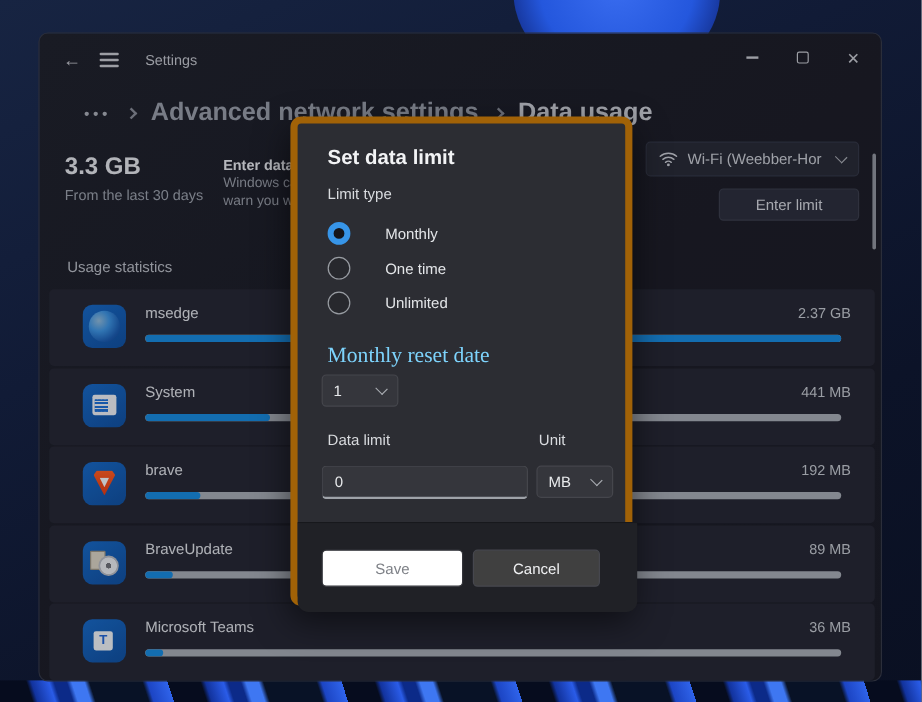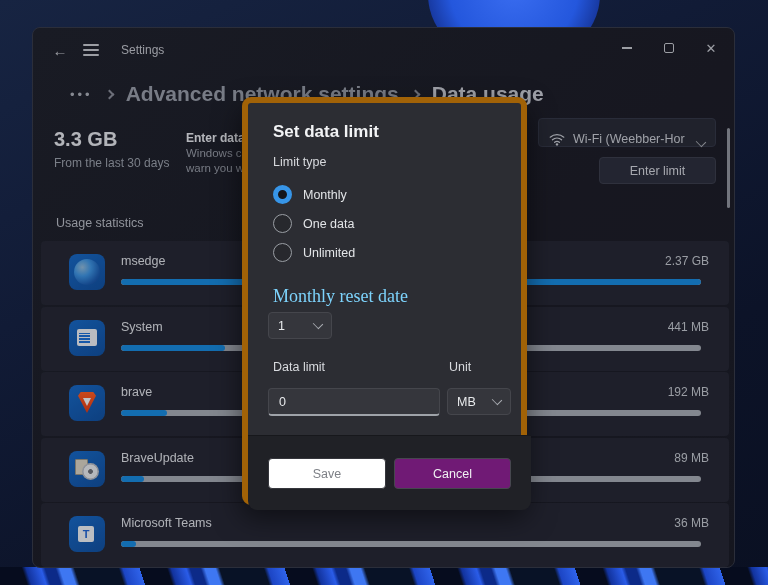--- a/index.html
+++ b/index.html
@@ -47,21 +47,21 @@
   .crumb-current { font-size: 21px; font-weight: 600; color: #c9ccd3; }
   
   .total-value { position: absolute; left: 21px; top: 100px; font-size: 20px; font-weight: 700; color: #e2e4e8; }
   .total-sub { position: absolute; left: 21px; top: 128px; font-size: 12px; color: #9aa0a9; }
   .note-title { position: absolute; left: 153px; top: 103px; font-size: 12px; font-weight: 700; color: #e6e8ec; }
   .note-l1 { position: absolute; left: 153px; top: 119px; font-size: 11.5px; color: #969ba4; }
   .note-l2 { position: absolute; left: 153px; top: 134px; font-size: 11.5px; color: #969ba4; }
   .adapter-select {
     position: absolute; left: 505px; top: 90px; width: 178px; height: 29px;
     background: #272a34; border: 1px solid #333644; border-radius: 4px;
-    display: flex; align-items: flex-end; gap: 8px; padding: 0 10px; color: #c9ccd2; font-size: 12.5px;
+    display: flex; align-items: center; gap: 8px; padding: 0 10px; color: #c9ccd2; font-size: 12.5px;
   }
   .adapter-select .label { flex: 1; white-space: nowrap; overflow: hidden; }
   .chev-down { width: 8px; height: 8px; border-right: 1.6px solid #a9acb2; border-bottom: 1.6px solid #a9acb2;
     transform: rotate(45deg) scale(1,.85); display: inline-block; margin-top: -4px; }
   .enter-limit-btn {
     position: absolute; left: 566px; top: 129px; width: 117px; height: 27px;
     background: #2b2e3a; border: 1px solid #3a3d4a; border-radius: 4px;
     color: #d3d5db; font-size: 12.5px; display: flex; align-items: center; justify-content: center;
   }
   .usage-title { position: absolute; left: 23px; top: 188px; font-size: 12.5px; font-weight: 400; color: #b8bcc3; }
@@ -97,21 +97,21 @@
   
   .smoke { position: absolute; inset: 0; background: rgba(8,10,16,0.22); }
   
   .dialog {
     position: absolute; left: 242px; top: 97px; width: 285px; height: 408px;
     background: #2c2d33; border: 6px solid #a16207; border-radius: 9px;
     box-shadow: 0 12px 28px rgba(0,0,0,0.55); z-index: 10;
   }
   .dlg-title { position: absolute; left: 25px; top: 19px; font-size: 17px; font-weight: 700; color: #f2f3f5; }
   .dlg-limit-label { position: absolute; left: 25px; top: 52px; font-size: 12.5px; color: #d9dbdf; }
-  .radio-row { position: absolute; left: 25px; display: flex; align-items: center; gap: 11px; }
+  .radio-row { position: absolute; left: 25px; display: flex; align-items: center; gap: 29px; }
   .radio-row .rlabel { font-size: 12.5px; color: #e3e5e8; }
   .radio { width: 19px; height: 19px; border-radius: 50%; border: 1px solid #999da3; background: #27282d; }
   .radio.selected { border: 5.5px solid #3795e8; background: #15161b; }
   .dlg-reset-label { position: absolute; left: 25px; top: 183px; font-size: 18px; color: #7dd3fc; font-family: Liberation Serif, serif; }
   .dlg-select {
     position: absolute; height: 27px; background: #35363c; border: 1px solid #45464c; border-radius: 4px;
     display: flex; align-items: center; justify-content: space-between; padding: 0 9px;
     color: #e8eaec; font-size: 12.5px;
   }
   .dlg-reset-select { left: 20px; top: 209px; width: 64px; }
@@ -123,21 +123,21 @@
     background: #35363c; border: 1px solid #45464c; border-bottom: 2px solid #9fa3a9; border-radius: 4px;
     color: #e8eaec; font-size: 12.5px; padding: 0 10px; font-family: "Liberation Sans", sans-serif; outline: none;
   }
   .dlg-footer {
     position: absolute; left: 0; top: 332px; width: 283px; height: 75px;
     background: #202126; border-top: 1px solid #17181c; border-radius: 0 0 9px 9px;
   }
   .dlg-btn { position: absolute; top: 22px; height: 31px; border-radius: 4px; font-size: 12.5px;
     display: flex; align-items: center; justify-content: center; }
   .save-btn { left: 20px; width: 118px; background: #ffffff; border: 1px solid #35363c; color: #7e8187; }
-  .cancel-btn { left: 146px; width: 117px; background: #701a75; border: 1px solid #46474e; color: #f0f1f3; }
+  .cancel-btn { left: 146px; width: 106px; background: #404040; border: 1px solid #46474e; color: #f0f1f3; }
 </style>
 </head>
 <body>
 
 <div class="bloom-top"></div>
 <div class="bloom-bottom"></div>
 
 <div class="window">
 
   <div class="titlebar-back">
@@ -261,21 +261,21 @@
 <div class="dialog">
   <div class="dlg-title">Set data limit</div>
   <div class="dlg-limit-label">Limit type</div>
 
   <div class="radio-row" style="top:82px">
     <span class="radio selected"></span>
     <span class="rlabel">Monthly</span>
   </div>
   <div class="radio-row" style="top:111px">
     <span class="radio"></span>
-    <span class="rlabel">One data</span>
+    <span class="rlabel">One time</span>
   </div>
   <div class="radio-row" style="top:140px">
     <span class="radio"></span>
     <span class="rlabel">Unlimited</span>
   </div>
 
   <div class="dlg-reset-label">Monthly reset date</div>
   <div class="dlg-select dlg-reset-select">
     <span>1</span>
     <span class="chev-down"></span>

